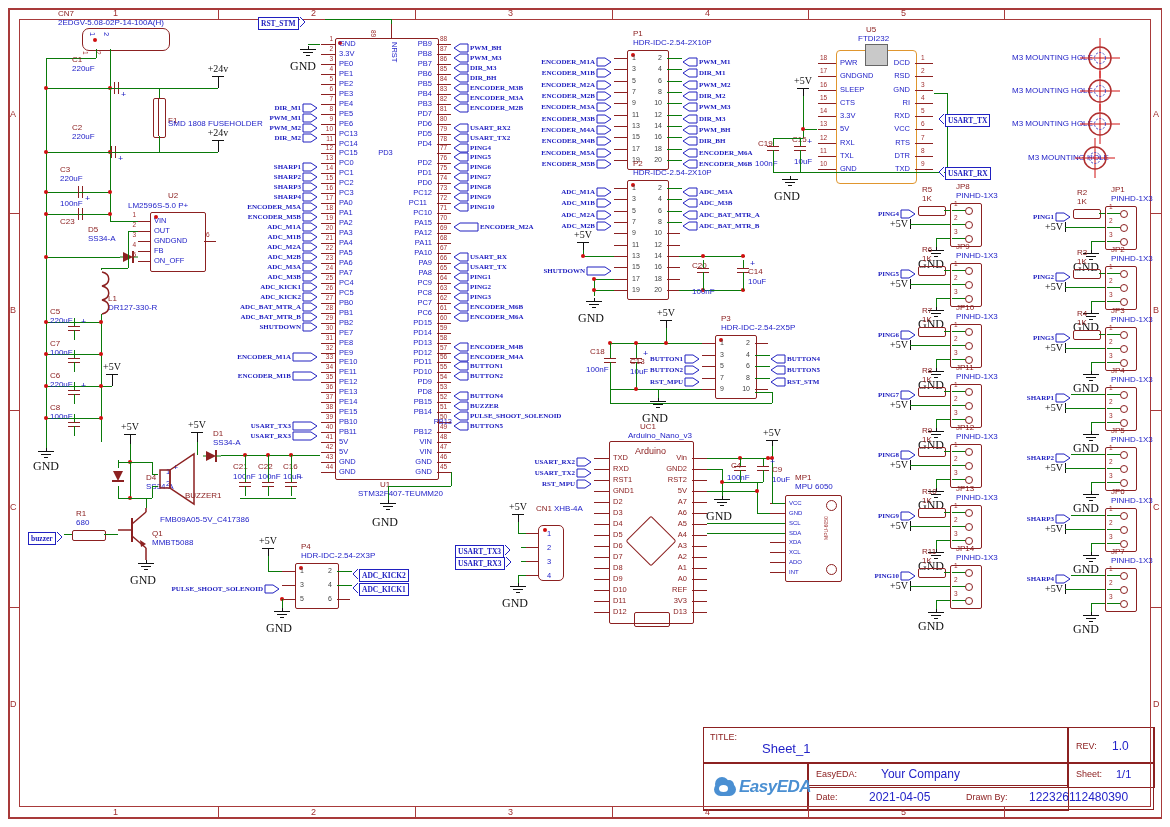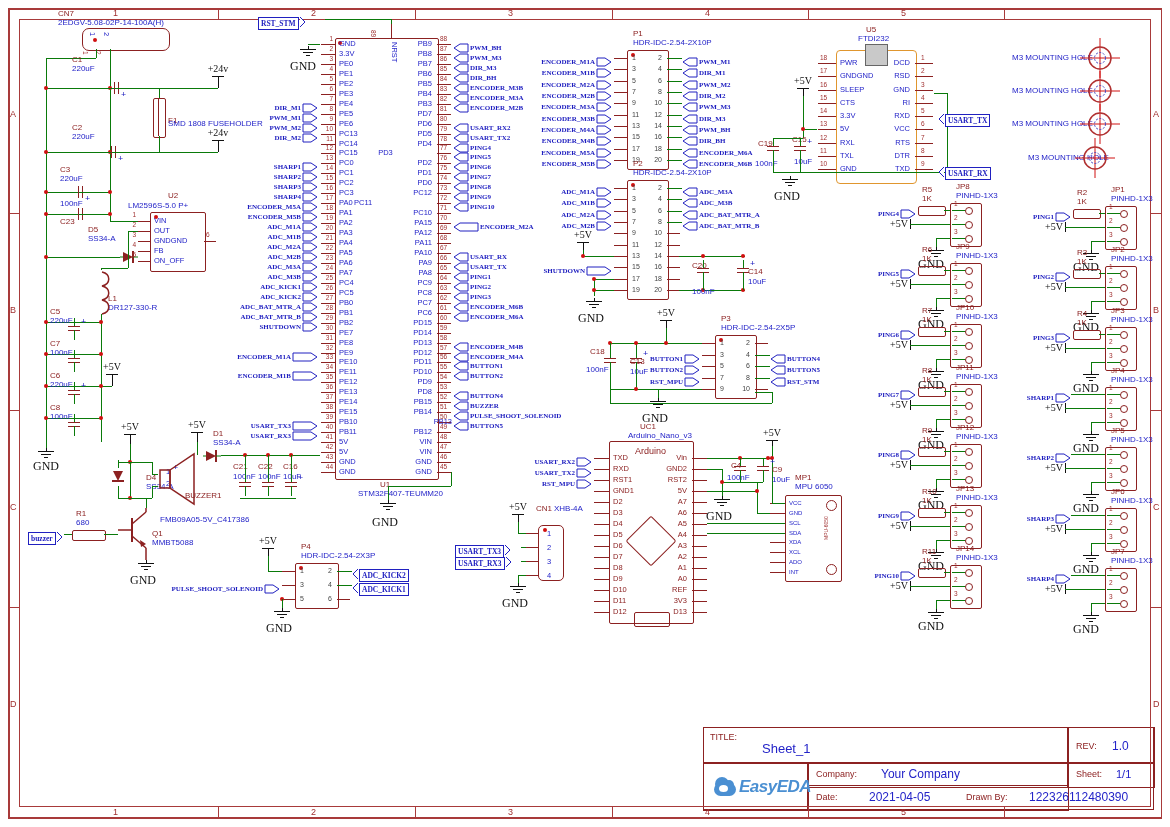--- a/index.html
+++ b/index.html
@@ -41,21 +41,21 @@
     <div class="tb" style="left:-1px;top:-1px;width:364px;height:35px;border-width:1px;"></div>
     <div class="tb" style="left:363px;top:-1px;width:86px;height:35px;"></div>
     <div class="tb" style="left:-1px;top:34px;width:104px;height:47px;"></div>
     <div class="tb" style="left:103px;top:34px;width:260px;height:24px;"></div>
     <div class="tb" style="left:103px;top:57px;width:260px;height:24px;"></div>
     <div class="tb" style="left:363px;top:34px;width:86px;height:24px;"></div>
     <div class="tb-lab" style="left:6px;top:4px;">TITLE:</div>
     <div class="tb-val" style="left:58px;top:13px;font-size:13px;">Sheet_1</div>
     <div class="tb-lab" style="left:372px;top:13px;">REV:</div>
     <div class="tb-val" style="left:408px;top:11px;font-size:12px;">1.0</div>
-    <div class="tb-lab" style="left:112px;top:41px;">Company:</div>
+    <div class="tb-lab" style="left:112px;top:41px;">EasyEDA:</div>
     <div class="tb-val" style="left:177px;top:39px;font-size:12px;">Your Company</div>
     <div class="tb-lab" style="left:372px;top:41px;">Sheet:</div>
     <div class="tb-val" style="left:412px;top:40px;font-size:11px;">1/1</div>
     <div class="tb-lab" style="left:112px;top:64px;">Date:</div>
     <div class="tb-val" style="left:165px;top:62px;font-size:12px;">2021-04-05</div>
     <div class="tb-lab" style="left:262px;top:64px;">Drawn By:</div>
     <div class="tb-val" style="left:325px;top:62px;font-size:12px;">122326112480390</div>
     <div style="position:absolute;left:8px;top:44px;width:92px;height:30px;">
       <div class="cl" style="left:2px;top:11px;width:22px;height:13px;border-radius:7px;"></div>
       <div class="cl" style="left:3px;top:5px;width:14px;height:14px;"></div>
@@ -499,21 +499,21 @@
       <span><svg width="16" height="10">
           <path d="M15 1 H7 L1 5 L7 9 H15 Z" fill="#fff" stroke="#2020c0"></path>
         </svg></span>
       <span class="net">PING9</span>
     </div>
     <div class="r" style="left: 321px; top: 203.248px; width: 14px; height: 1px;"></div>
     <div class="r" style="left: 437px; top: 203.248px; width: 14px; height: 1px;"></div>
     <div class="t pnum" style="left: 314px; top: 195.248px; width: 19px; text-align: right;">17</div>
     <div class="t pnum" style="left: 440px; top: 195.248px;">72</div>
     <div class="t pname" style="left: 339px; top: 199.248px;">PA0</div>
-    <div class="t pname" style="left: 354px; top: 199.248px; width: 93px; ">PC11</div>
+    <div class="t pname" style="left: 334px; top: 199.248px; width: 93px; text-align: right;">PC11</div>
     <div class="flag" style="top: 198.248px; right: 852px;">
       <span class="net">ENCODER_M5A</span>
       <span><svg width="16" height="10">
           <path d="M1 1 H9 L15 5 L9 9 H1 Z" fill="#fff" stroke="#2020c0"></path>
         </svg></span>
     </div>
     <div class="flag" style="top: 198.248px; left: 453px;">
       <span><svg width="16" height="10">
           <path d="M15 1 H7 L1 5 L7 9 H15 Z" fill="#fff" stroke="#2020c0"></path>
         </svg></span>

